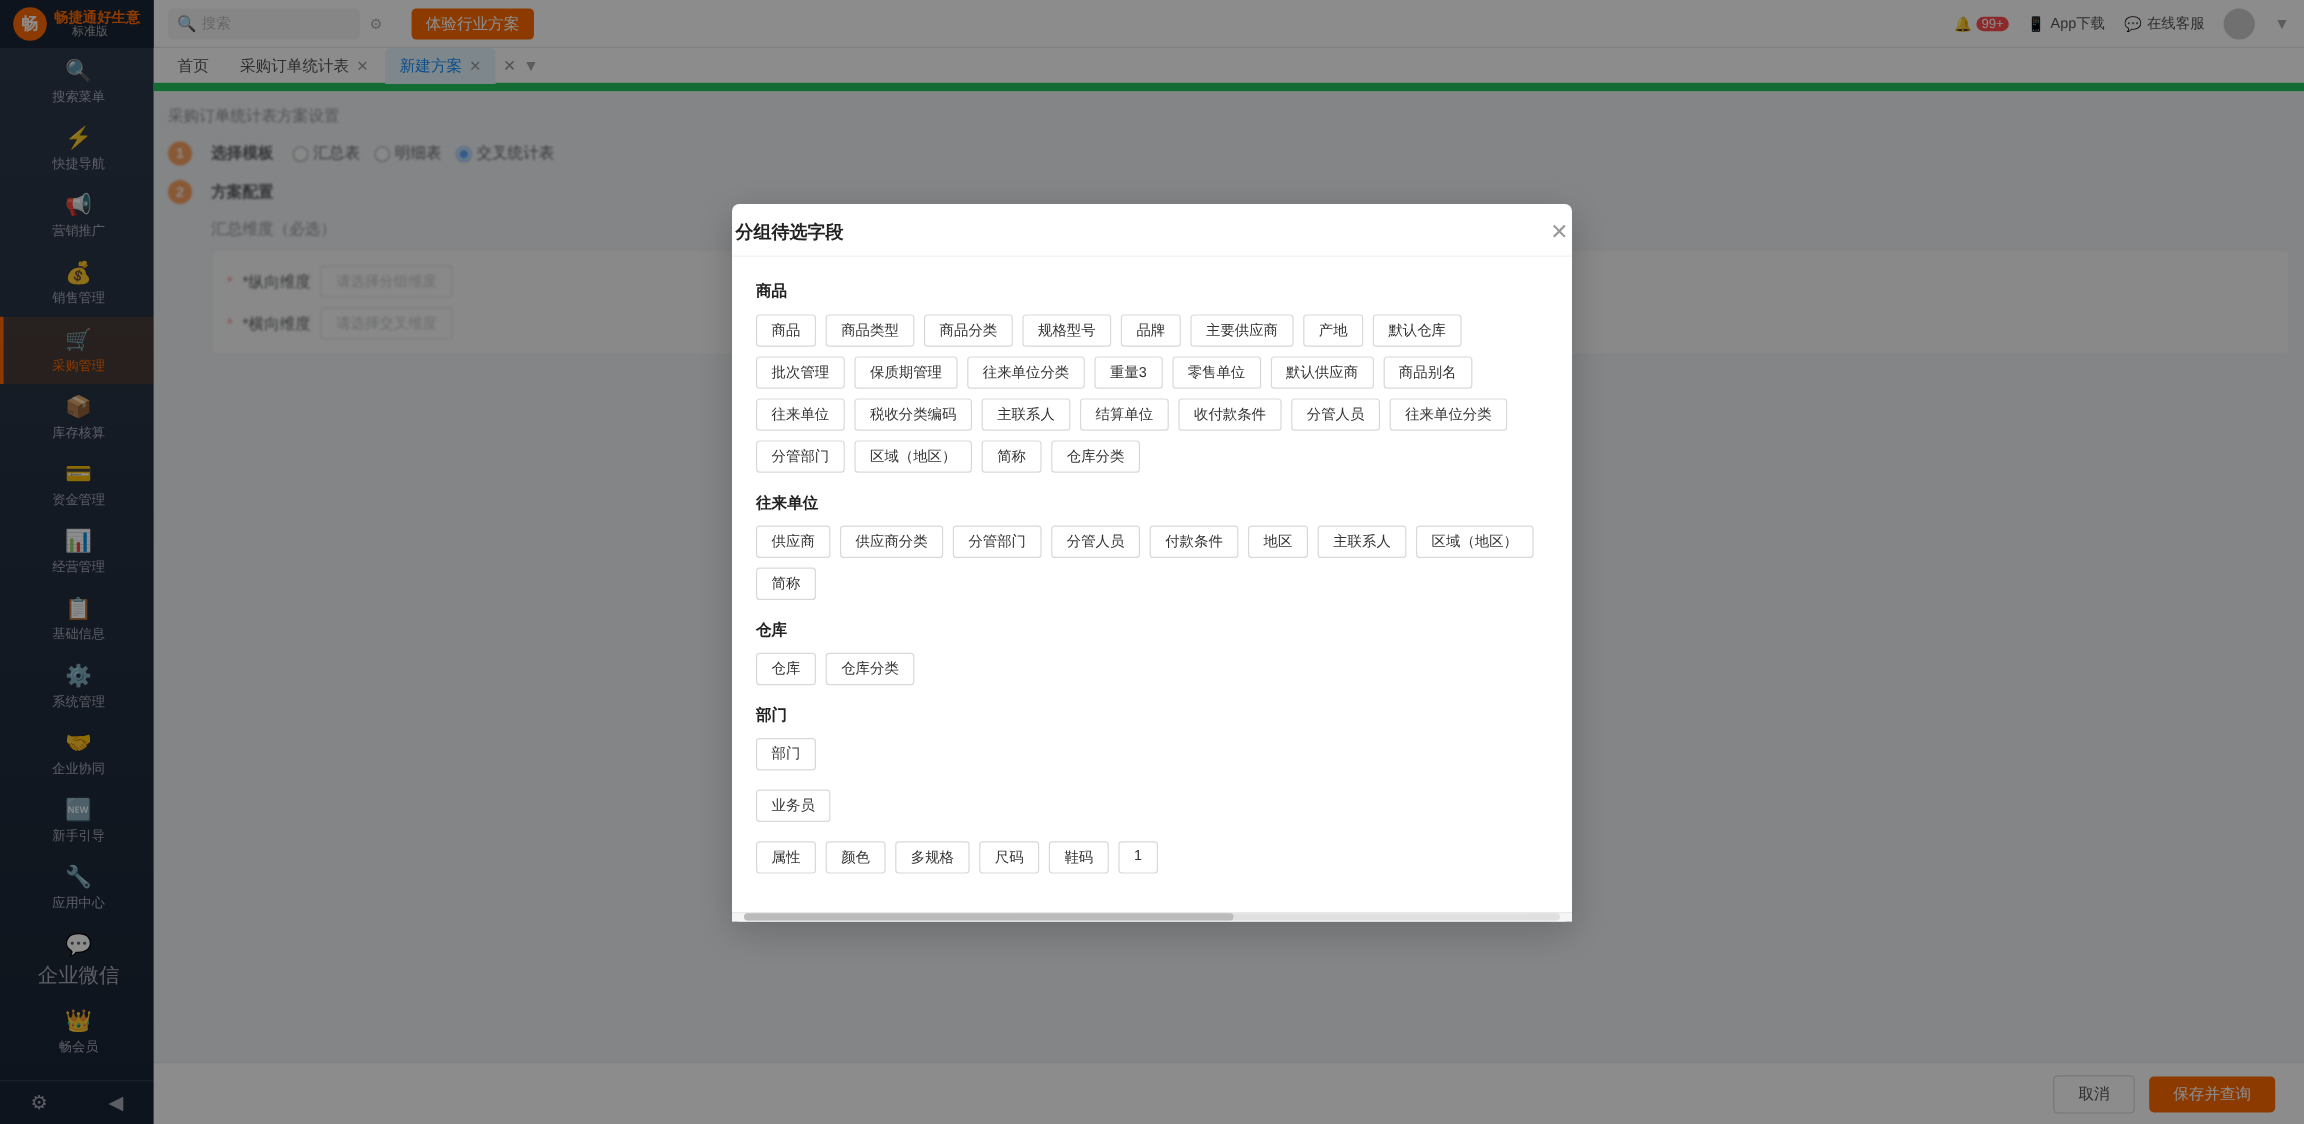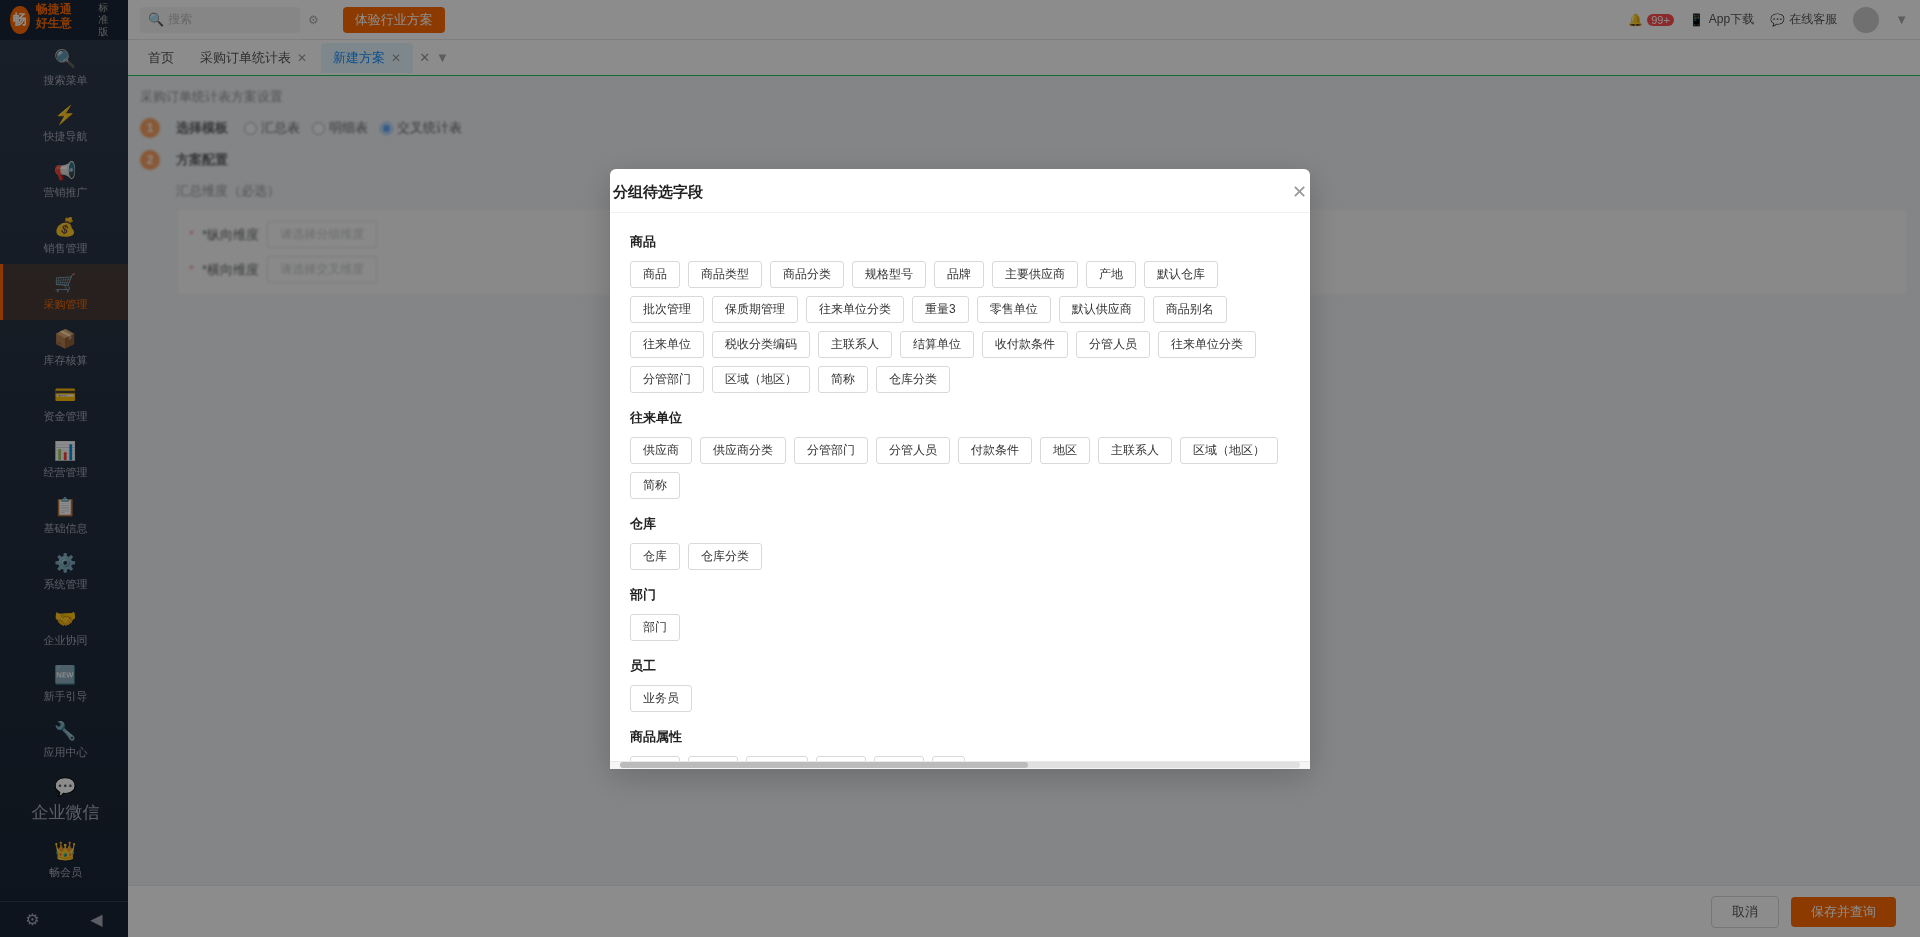--- a/index.html
+++ b/index.html
@@ -72,21 +72,21 @@
       background: #ccc;
       border-radius: 50%;
     }
 
     
     .tab-bar {
       position: fixed;
       top: 40px; left: 128px; right: 0;
       height: 36px;
       background: #fff;
-      border-bottom: 1px solid #22c55e;
+      border-bottom: 7px solid #22c55e;
       display: flex;
       align-items: center;
       padding: 0 8px;
       gap: 2px;
       z-index: 99;
     }
     .tab-item {
       display: flex;
       align-items: center;
       padding: 4px 12px;
@@ -318,21 +318,21 @@
       background: #bbb;
       border-radius: 3px;
     }
   </style>
 </head>
 <body>
 
 <div class="sidebar">
   <div class="sidebar-logo">
     <div class="logo-icon">畅</div>
-    <div style="display:flex;flex-direction:row;">
+    <div style="display:flex;flex-direction:column;">
       <span class="logo-text">畅捷通好生意</span>
       <span class="logo-text" style="font-size:10px;color:#aaa;font-weight:normal;margin-left:15px;">标准版</span>
     </div>
   </div>
 
   <div id="sidebar-items">
       <div class="sidebar-item">
         <span class="sidebar-icon">🔍</span>
       <span style="font-size:11px;">搜索菜单</span>
       </div>
@@ -542,25 +542,23 @@
         </div>
         <div class="field-section-title">仓库</div>
         <div class="field-grid">
           <div class="field-tag">仓库</div>
           <div class="field-tag">仓库分类</div>
         </div>
         <div class="field-section-title">部门</div>
         <div class="field-grid">
           <div class="field-tag">部门</div>
         </div>
-        <div class="field-section-title">员工</div>
         <div class="field-grid">
           <div class="field-tag">业务员</div>
         </div>
-        <div class="field-section-title">商品属性</div>
         <div class="field-grid">
           <div class="field-tag">属性</div>
           <div class="field-tag">颜色</div>
           <div class="field-tag">多规格</div>
           <div class="field-tag">尺码</div>
           <div class="field-tag">鞋码</div>
           <div class="field-tag">1</div>
         </div>
       </div>
 

